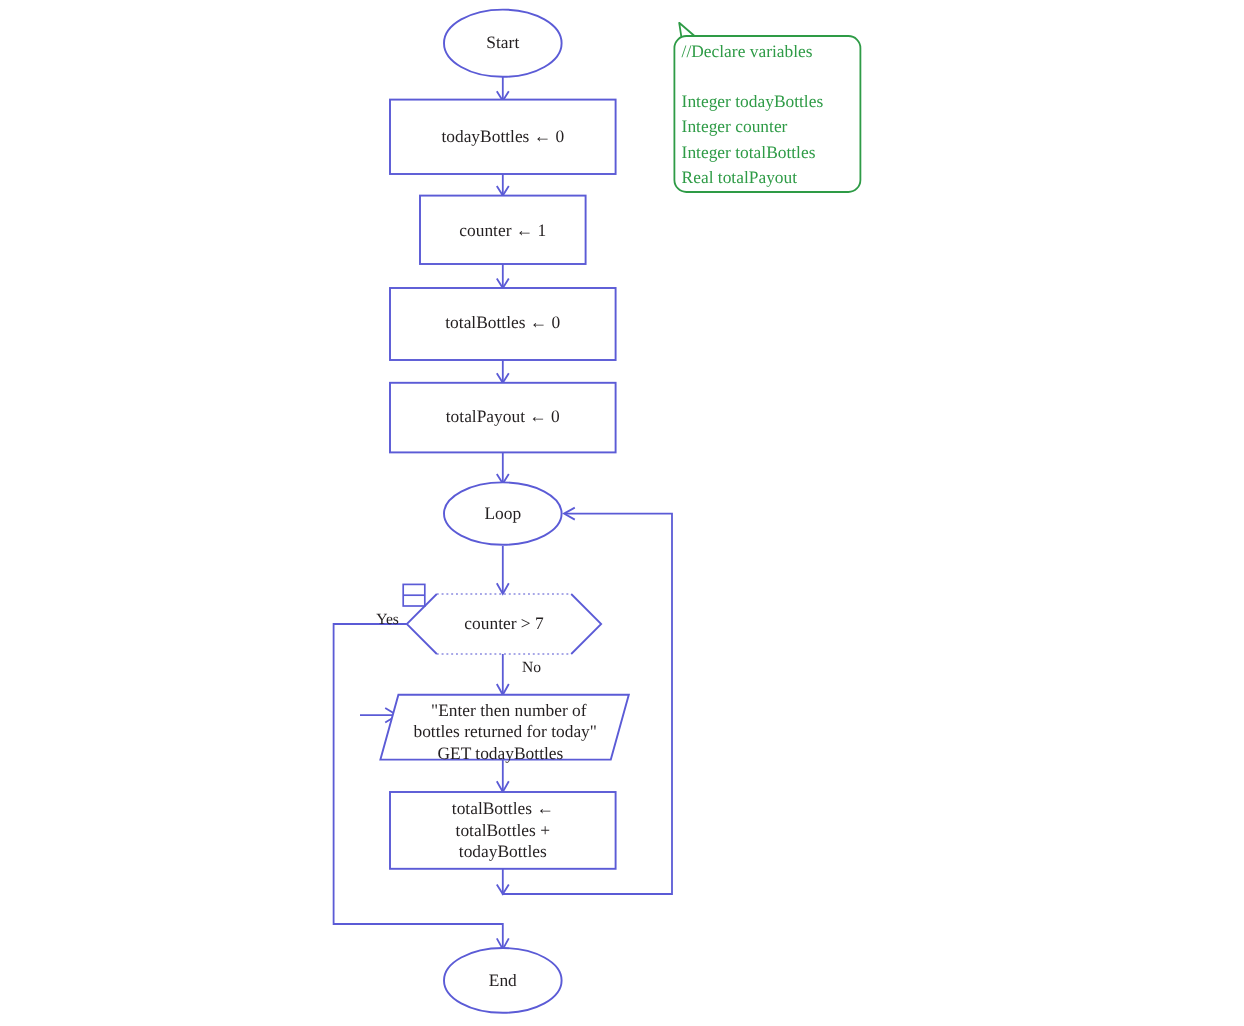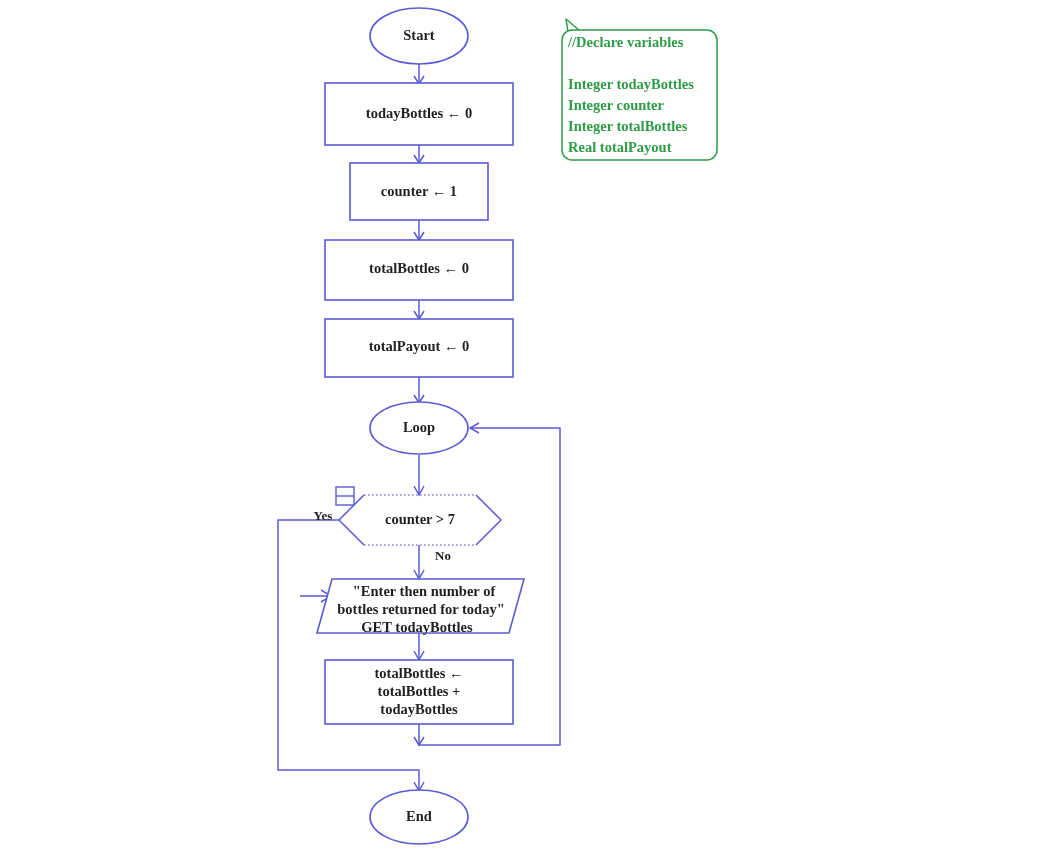--- a/index.html
+++ b/index.html
@@ -11,21 +11,20 @@
   body {
     width: 1037px;
     height: 855px;
     font-family: "Liberation Serif", "DejaVu Serif", serif;
     overflow: hidden;
   }
   #flow-root {
     position: relative;
     width: 1037px;
     height: 649px;
-    font-weight: bold;
   }
   svg#flow-svg {
     display: block;
     width: 1037px;
     height: 855px;
   }
   .shape-stroke {
     fill: #ffffff;
     stroke: #5b5bd6;
     stroke-width: 1.6;

